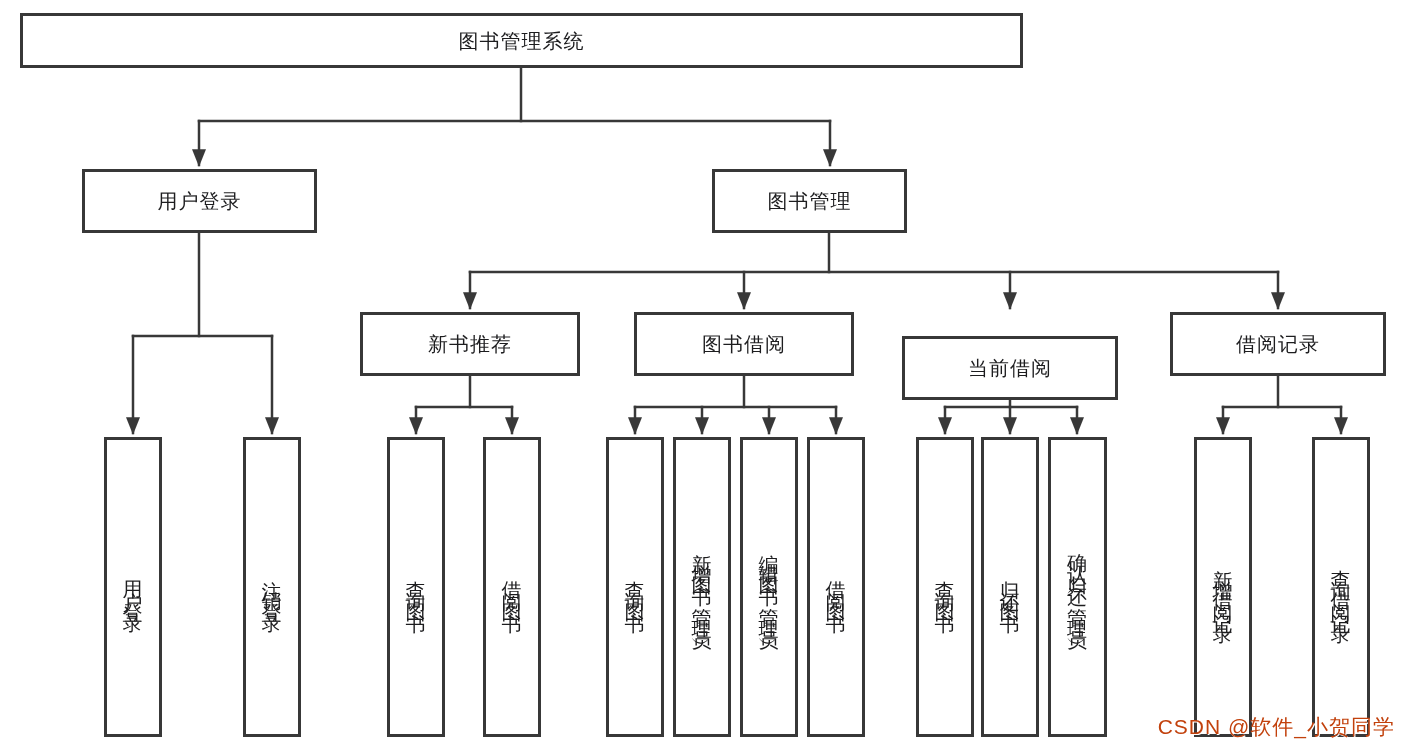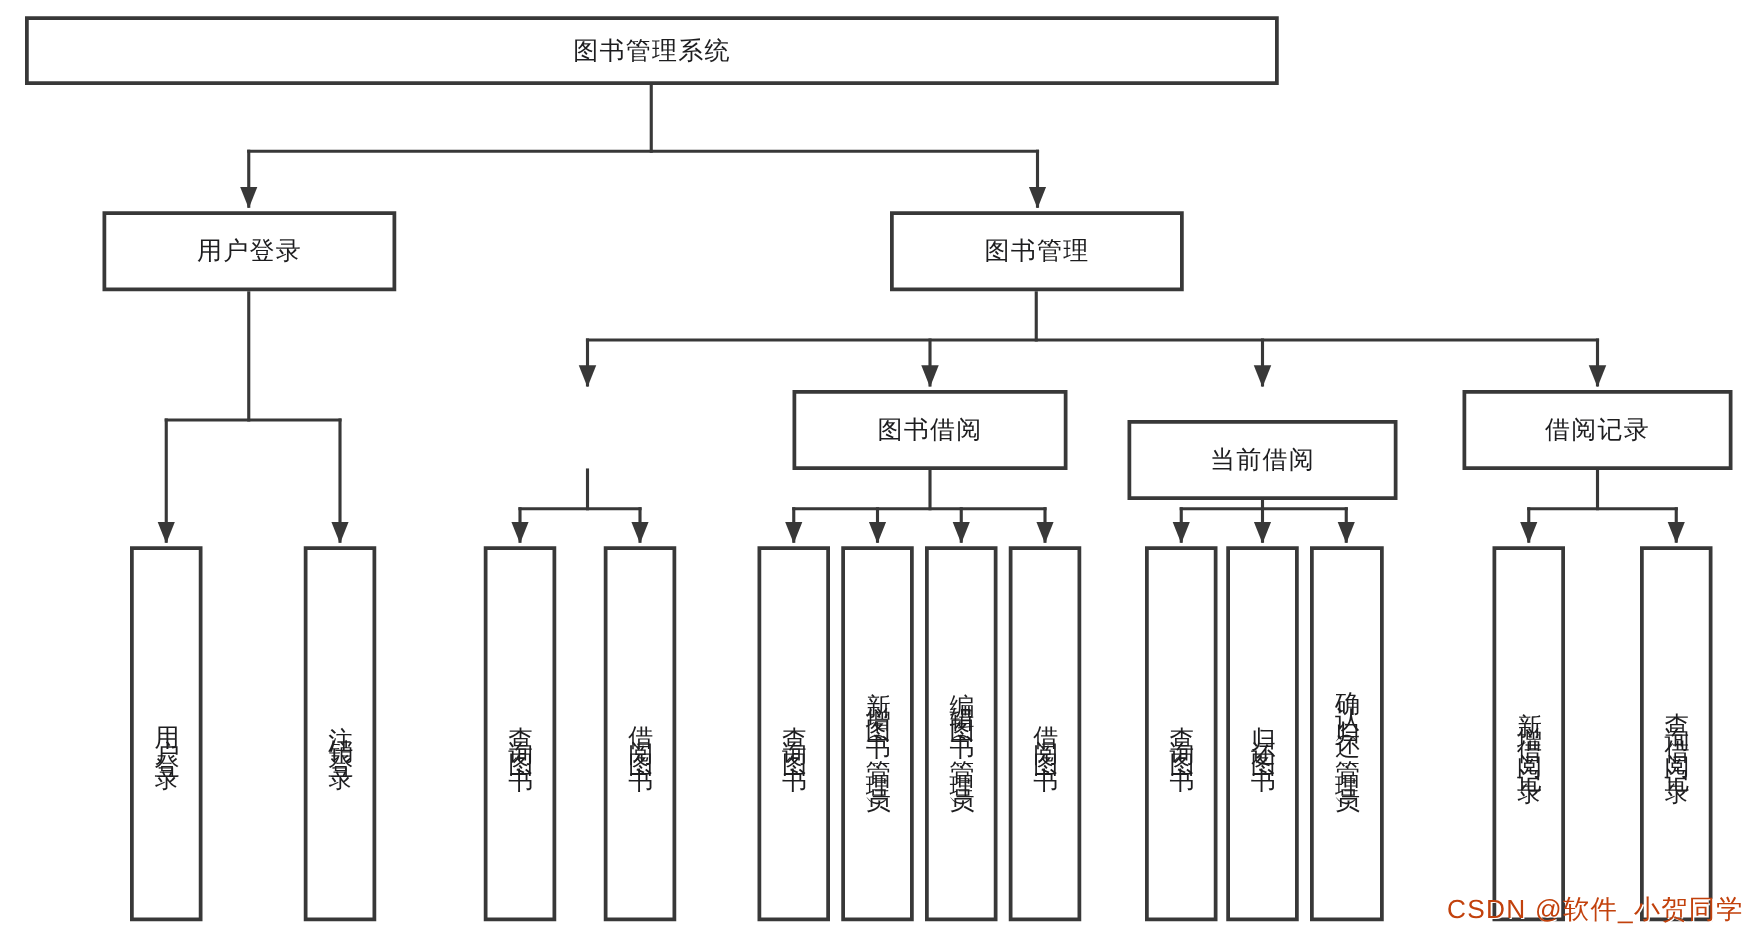--- a/index.html
+++ b/index.html
@@ -108,24 +108,27 @@
     </g>
   </svg>
 
   <div class="node" style="left:20px; top:13px; width:1003px; height:55px;">
     <span>图书管理系统</span>
   </div>
 
   <div class="node" style="left:82px; top:169px; width:235px; height:64px;">
     <span>用户登录</span>
   </div>
-  <div class="node" style="left:712px; top:169px; width:235px; height:64px;">
+  <div class="node" style="left:712px; top:169px; width:195px; height:64px;">
     <span>图书管理</span>
   </div>
 
+  <div class="node" style="left:360px; top:312px; width:220px; height:64px;">
+    <span>新书推荐</span>
+  </div>
   <div class="node" style="left:634px; top:312px; width:220px; height:64px;">
     <span>图书借阅</span>
   </div>
   <div class="node" style="left:902px; top:312px; width:216px; height:64px;margin-top:24px;">
     <span>当前借阅</span>
   </div>
   <div class="node" style="left:1170px; top:312px; width:216px; height:64px;">
     <span>借阅记录</span>
   </div>
 

